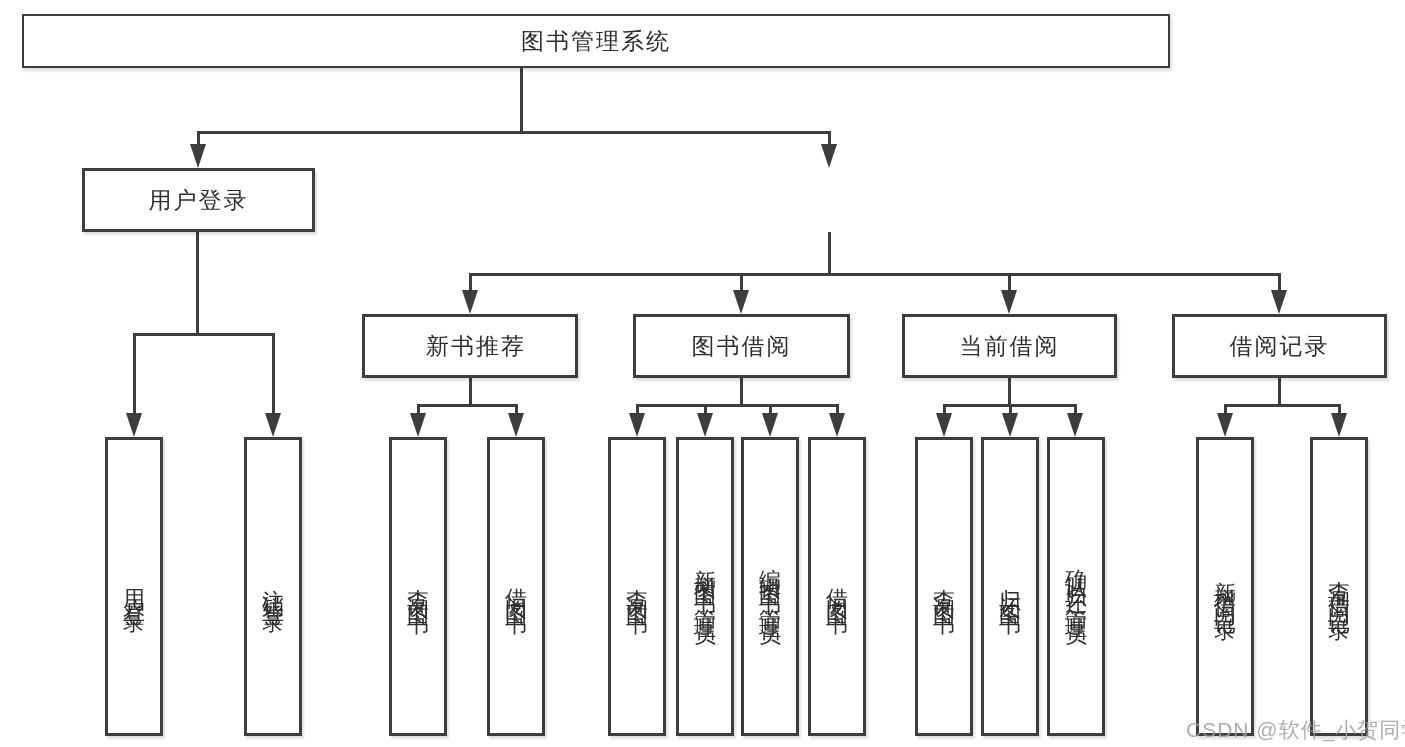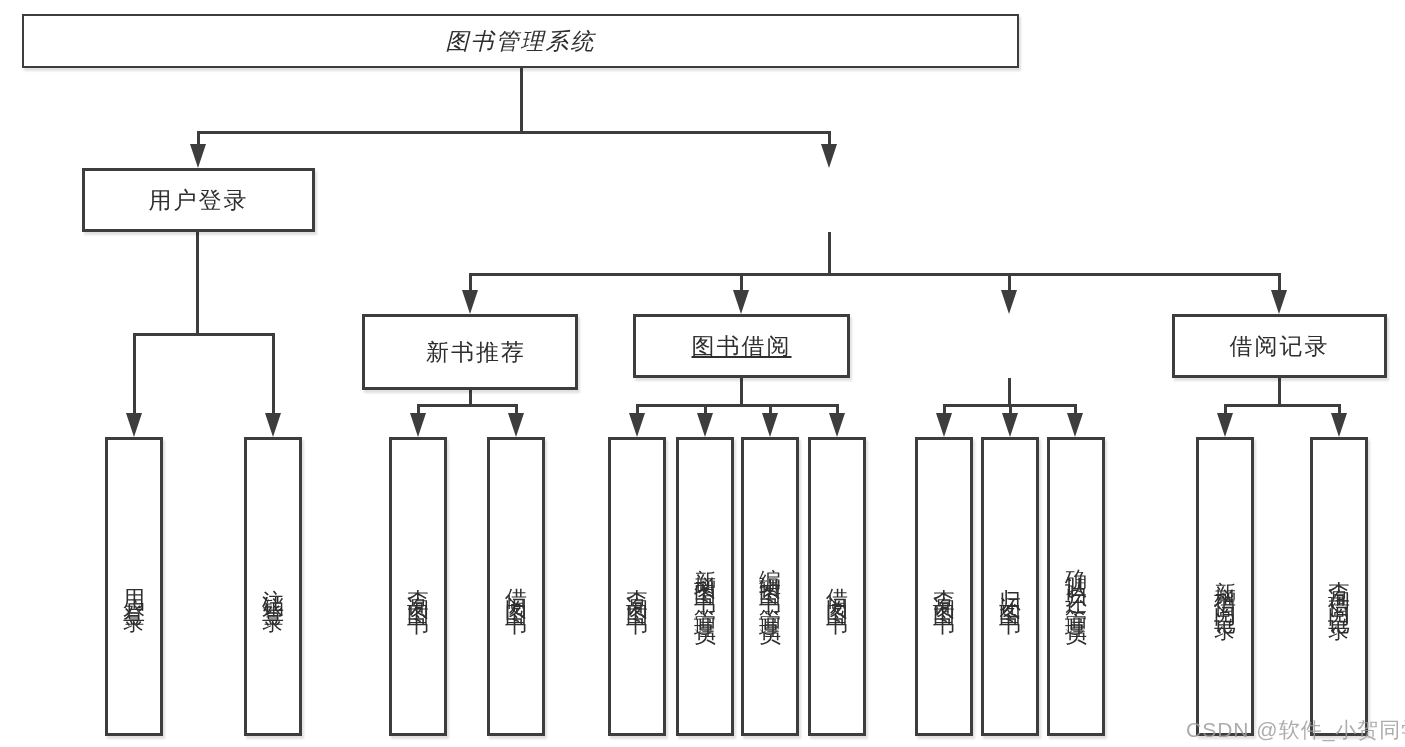--- a/index.html
+++ b/index.html
@@ -44,21 +44,21 @@
     font-size:21px; letter-spacing:1px;
     color:#9e9e9e; opacity:0.85; z-index:5;
     white-space:nowrap;
   }
 </style>
 </head>
 <body>
 
 <div id="canvas">
 
-  <div class="box root" style="left:22px; top:14px; width:997px; height:54px;font-style:italic;">
+  <div class="box root" style="left:22px; top:14px; width:1148px; height:54px;">
     <span>图书管理系统</span>
   </div>
 
   <div class="vline" style="left:520px; top:68px; height:66px;"></div>
   <div class="hline" style="left:197px; top:131px; width:633px;"></div>
   <div class="vline" style="left:197px; top:131px; height:17px;"></div>
   <div class="arrow" style="left:190px; top:144px;"></div>
   <div class="vline" style="left:828px; top:131px; height:17px;"></div>
   <div class="arrow" style="left:821px; top:144px;"></div>
 
@@ -77,25 +77,28 @@
   <div class="hline" style="left:469px; top:273px; width:811px;"></div>
   <div class="vline" style="left:469px; top:273px; height:19px;"></div>
   <div class="arrow" style="left:462px; top:290px;"></div>
   <div class="vline" style="left:740px; top:273px; height:19px;"></div>
   <div class="arrow" style="left:733px; top:290px;"></div>
   <div class="vline" style="left:1008px; top:273px; height:19px;"></div>
   <div class="arrow" style="left:1001px; top:290px;"></div>
   <div class="vline" style="left:1278px; top:273px; height:19px;"></div>
   <div class="arrow" style="left:1271px; top:290px;"></div>
 
-  <div class="box" style="left:362px; top:314px; width:216px; height:76px;padding-left:12px;">
+  <div class="box" style="left:362px; top:314px; width:216px; height:64px;padding-left:12px;">
     <span>新书推荐</span>
   </div>
-  <div class="box" style="left:633px; top:314px; width:217px; height:64px;text-decoration:underline;">
+  <div class="box" style="left:633px; top:314px; width:217px; height:64px;">
     <span>图书借阅</span>
+  </div>
+  <div class="box" style="left:902px; top:314px; width:215px; height:64px;">
+    <span>当前借阅</span>
   </div>
   <div class="box" style="left:1172px; top:314px; width:215px; height:64px;">
     <span>借阅记录</span>
   </div>
 
   <div class="vline" style="left:469px; top:378px; height:28px;"></div>
   <div class="hline" style="left:417px; top:404px; width:100px;"></div>
   <div class="vline" style="left:417px; top:404px; height:13px;"></div>
   <div class="arrow" style="left:410px; top:413px;"></div>
   <div class="vline" style="left:515px; top:404px; height:13px;"></div>

